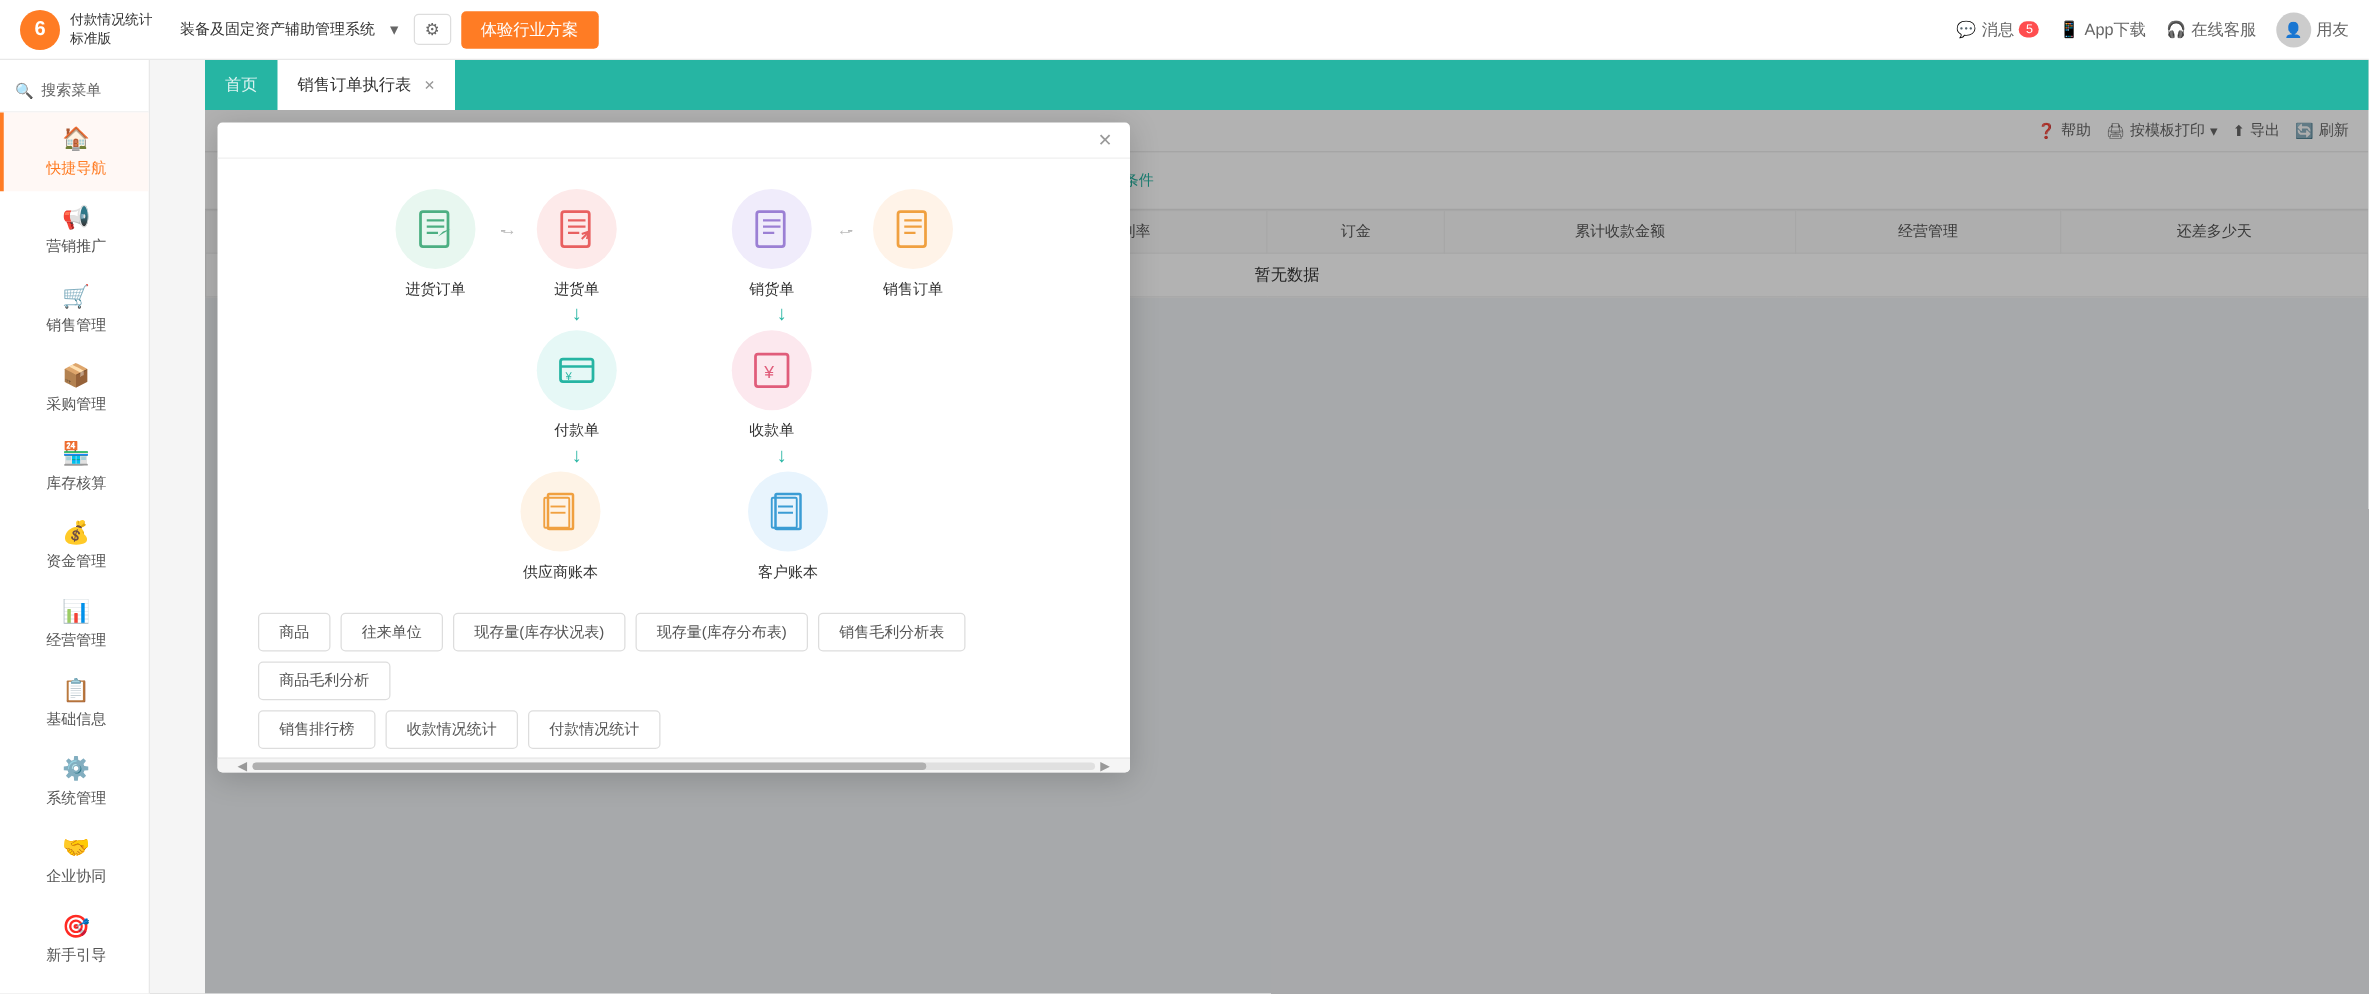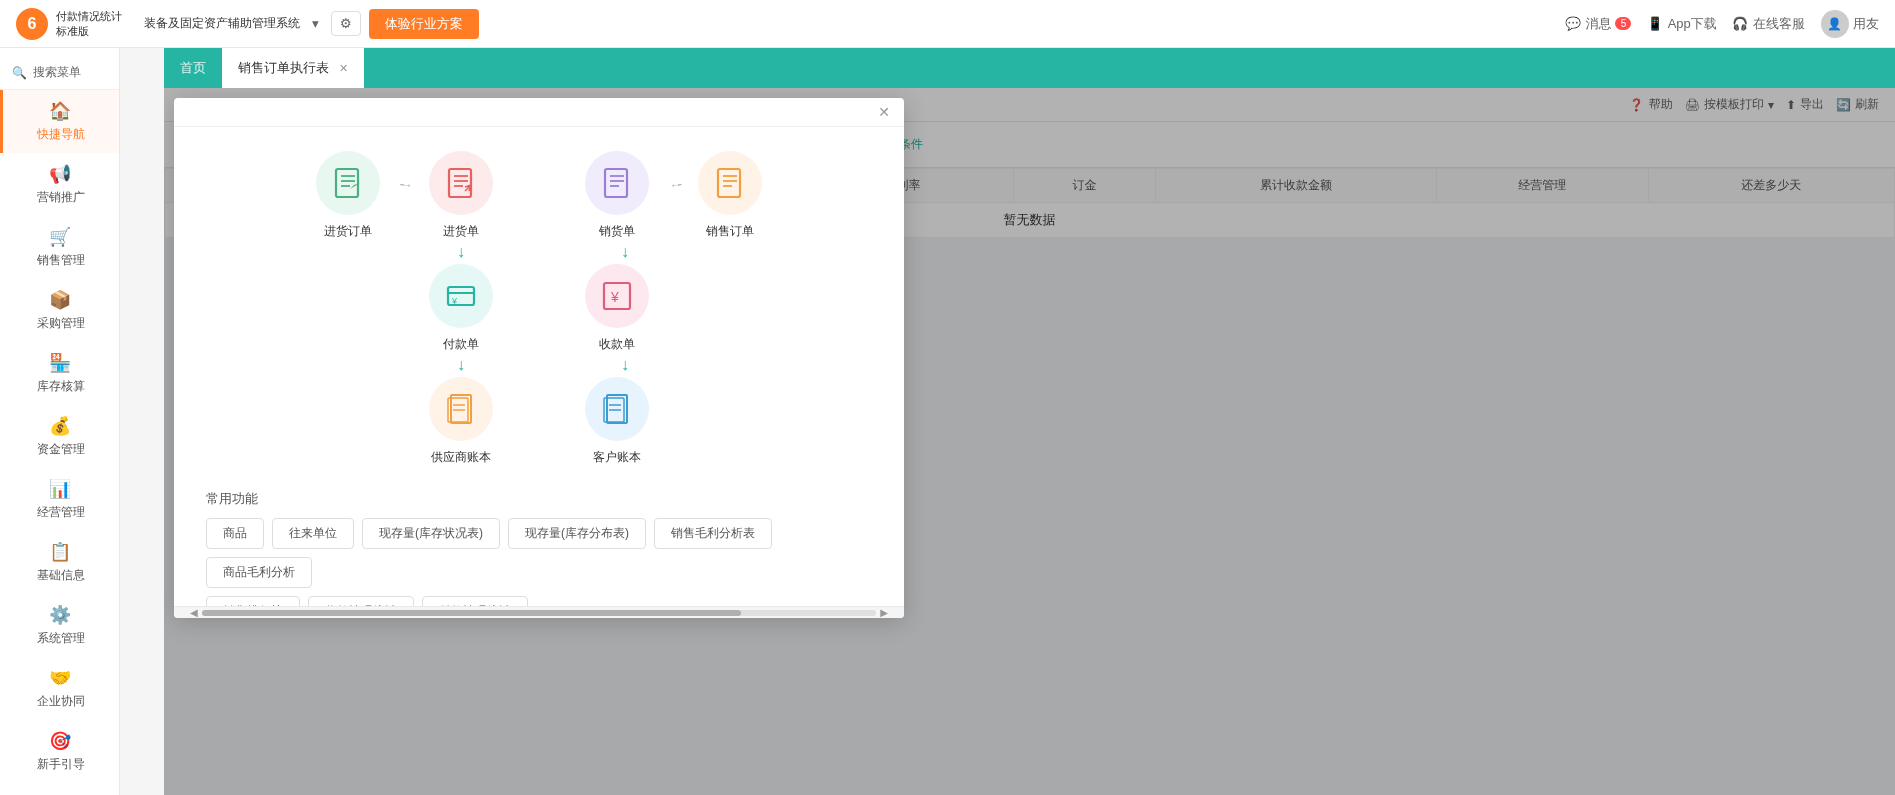--- a/index.html
+++ b/index.html
@@ -614,21 +614,21 @@
               <div style="display:flex; gap:16px; justify-content:center; align-items:center;">
                 <div style="width:64px;"></div>
                 <div style="width:60px;"></div>
                 <div class="arrow-down-teal" style="width:64px; margin-left:8px;">↓</div>
                 <div style="width:60px;"></div>
                 <div class="arrow-down-teal" style="width:64px; margin-left:8px;">↓</div>
                 <div style="width:60px;"></div>
                 <div style="width:64px;"></div>
               </div>
 
-              <div style="display:flex; align-items:flex-start; gap:16px; justify-content:flex-start;">
+              <div style="display:flex; align-items:flex-start; gap:29px; justify-content:flex-start;">
                 <div style="width:64px;"></div>
                 <div style="width:60px;"></div>
                 <div class="flow-item">
                   <div class="flow-circle orange2">
                     <svg width="36" height="36" viewBox="0 0 36 36">
                         <rect x="8" y="4" width="20" height="28" rx="1" fill="none" stroke="#f0a040" stroke-width="2"></rect>
                         <rect x="5" y="7" width="20" height="24" rx="1" fill="none" stroke="#f0a040" stroke-width="1.5"></rect>
                         <line x1="10" y1="14" x2="22" y2="14" stroke="#f0a040" stroke-width="1.5"></line>
                         <line x1="10" y1="19" x2="22" y2="19" stroke="#f0a040" stroke-width="1.5"></line>
                       </svg>
@@ -646,21 +646,20 @@
                       </svg>
                   </div>
                   <span class="flow-label">客户账本</span>
                 </div>
                 <div style="width:60px;"></div>
                 <div style="width:64px;"></div>
               </div>
             </div>
 
             <div class="common-functions">
-              <div class="common-title">常用功能</div>
               <div class="func-buttons">
                 <button class="func-btn">商品</button>
                 <button class="func-btn">往来单位</button>
                 <button class="func-btn">现存量(库存状况表)</button>
                 <button class="func-btn">现存量(库存分布表)</button>
                 <button class="func-btn">销售毛利分析表</button>
                 <button class="func-btn">商品毛利分析</button>
               </div>
               <div class="func-buttons">
                 <button class="func-btn">销售排行榜</button>

